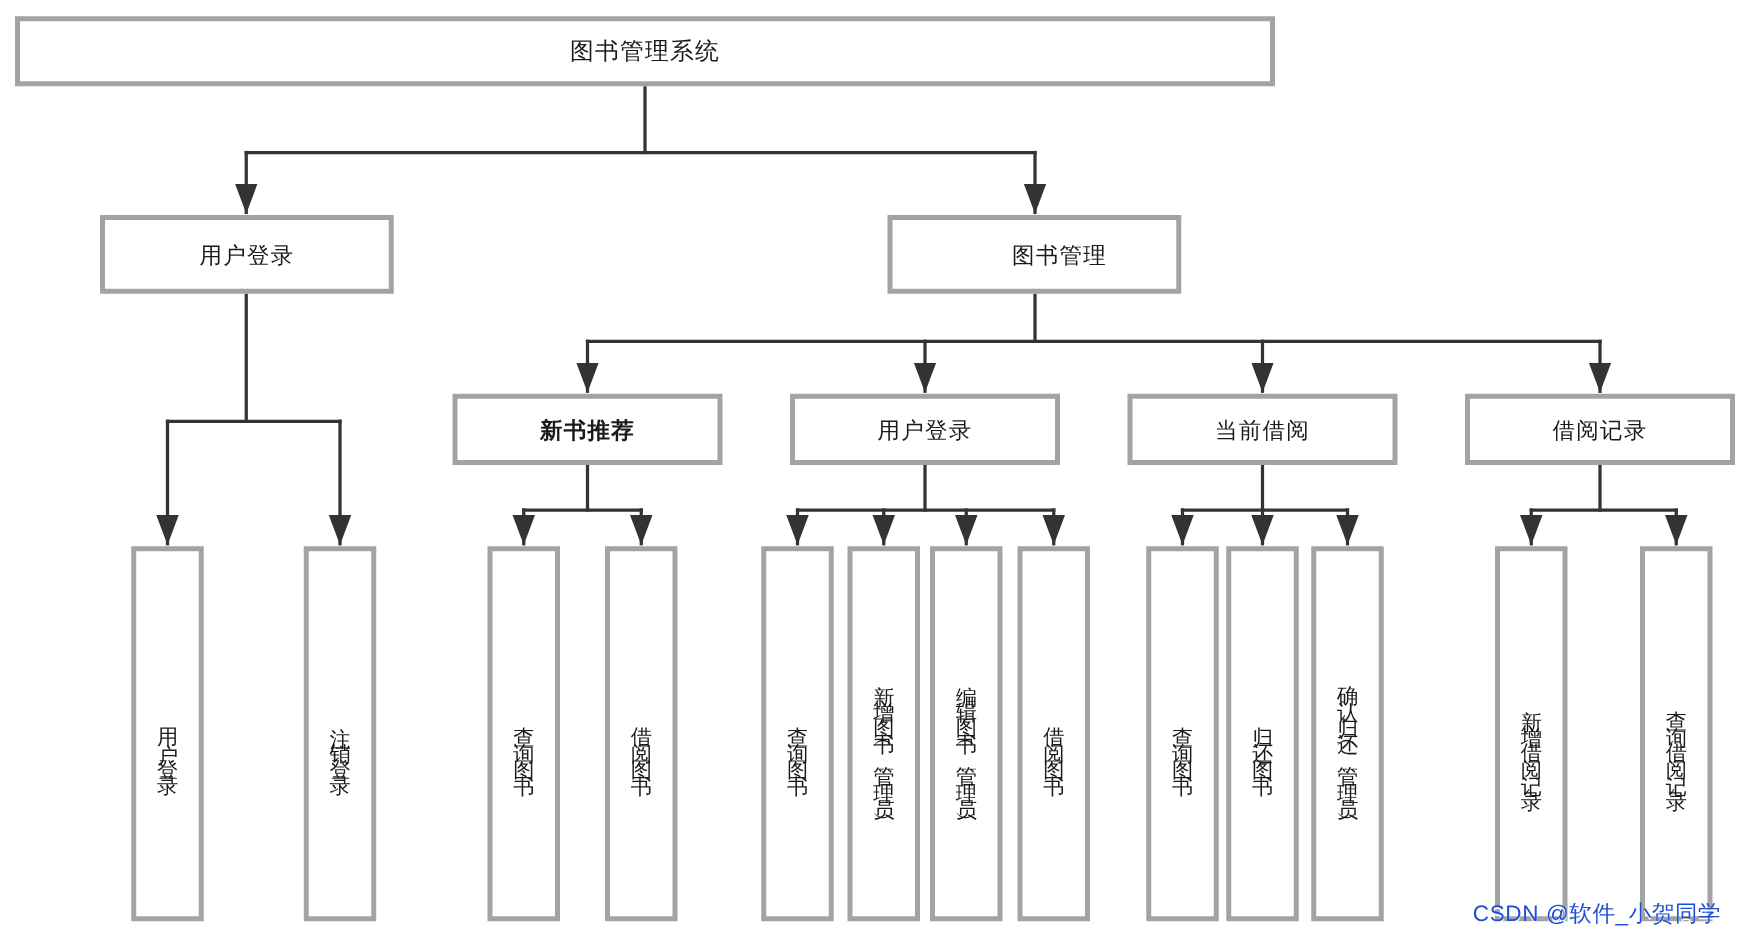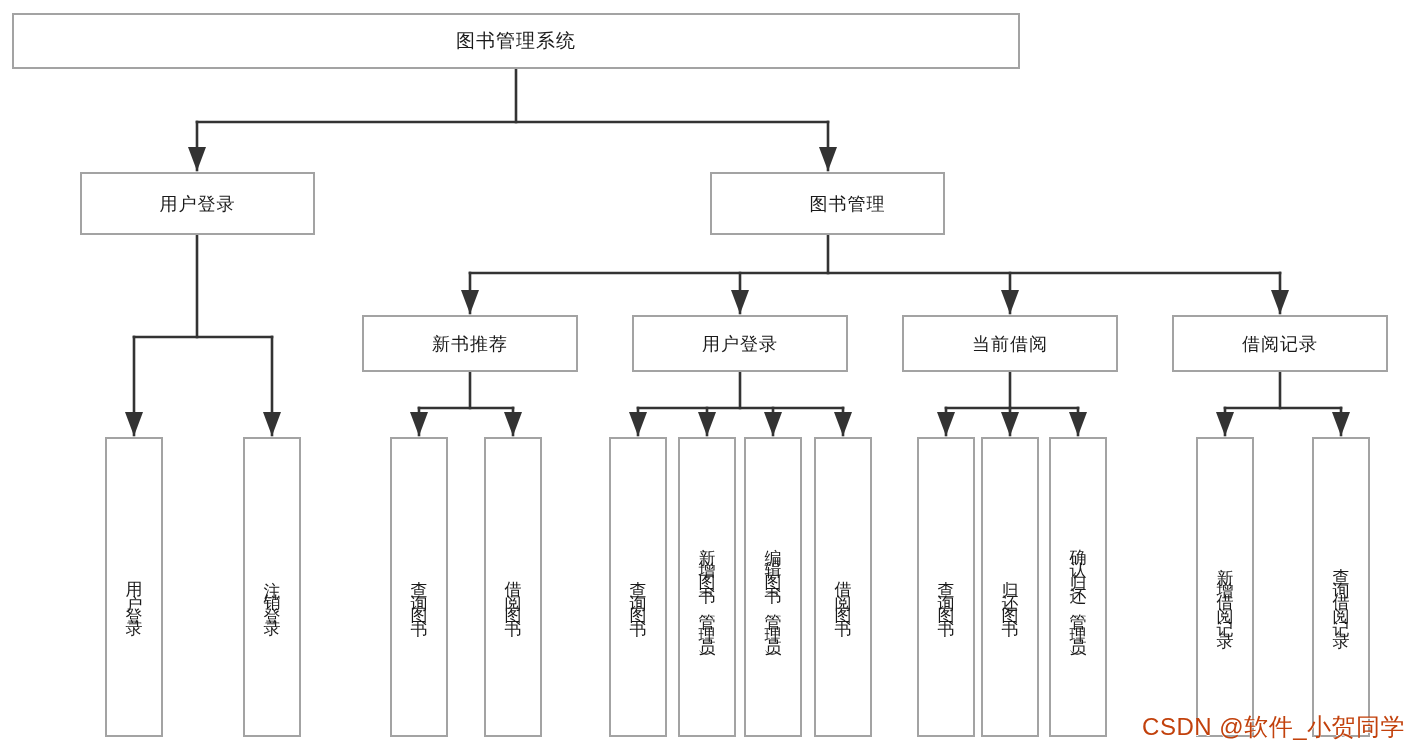--- a/index.html
+++ b/index.html
@@ -18,21 +18,21 @@
   .wires {
     position: absolute;
     left: 0;
     top: 0;
     width: 1405px;
     height: 747px;
   }
   .box {
     position: absolute;
     box-sizing: border-box;
-    border: 2px solid #a3a3a3;
+    border: 4px solid #a3a3a3;
     background: #ffffff;
     display: flex;
     align-items: center;
     justify-content: center;
     color: #1a1a1a;
     text-align: center;
   }
   .root-box   { font-size: 19px; letter-spacing: 1px; }
   .branch-box { font-size: 18px; letter-spacing: 1px; }
   .leaf-box   { width: 58px; top: 437px; height: 300px; }
@@ -41,24 +41,24 @@
     text-orientation: mixed;
     font-size: 17px;
     letter-spacing: 13px;
     line-height: 1;
     color: #1a1a1a;
     white-space: nowrap;
     padding-top: 13px; 
   }
   .watermark {
     position: absolute;
-    right: 0;
+    right: 28px;
     bottom: 4px;
-    font-size: 24px;
-    color: #c2410c;
+    font-size: 18px;
+    color: #1d4ed8;
     letter-spacing: 0.5px;
     pointer-events: none;
     text-shadow: 0 1px 0 #ffffff;
   }
 </style>
 </head>
 <body>
 
 <div class="canvas">
 
@@ -110,21 +110,21 @@
       <line x1="1225" y1="408" x2="1225" y2="435" marker-end="url(#arrow)"></line>
       <line x1="1341" y1="408" x2="1341" y2="435" marker-end="url(#arrow)"></line>
     </g>
   </svg>
 
   <div class="box root-box" style="left:12px; top:13px; width:1008px; height:56px;">图书管理系统</div>
 
   <div class="box branch-box" style="left:80px; top:172px; width:235px; height:63px;">用户登录</div>
   <div class="box branch-box" style="left:710px; top:172px; width:235px; height:63px;padding-left:40px;">图书管理</div>
 
-  <div class="box branch-box" style="left:362px; top:315px; width:216px; height:57px;">新书推荐</div>
+  <div class="box branch-box" style="left:362px; top:315px; width:216px; height:57px;font-weight:bold;">新书推荐</div>
   <div class="box branch-box" style="left:632px; top:315px; width:216px; height:57px;">用户登录</div>
   <div class="box branch-box" style="left:1172px; top:315px; width:216px; height:57px;">借阅记录</div>
   <div class="box branch-box" style="left:902px; top:315px; width:216px; height:57px;">当前借阅</div>
 
   <div class="box leaf-box" style="left:105px;">
     <span class="vtext">用户登录</span>
   </div>
   <div class="box leaf-box" style="left:243px;">
     <span class="vtext">注销登录</span>
   </div>

